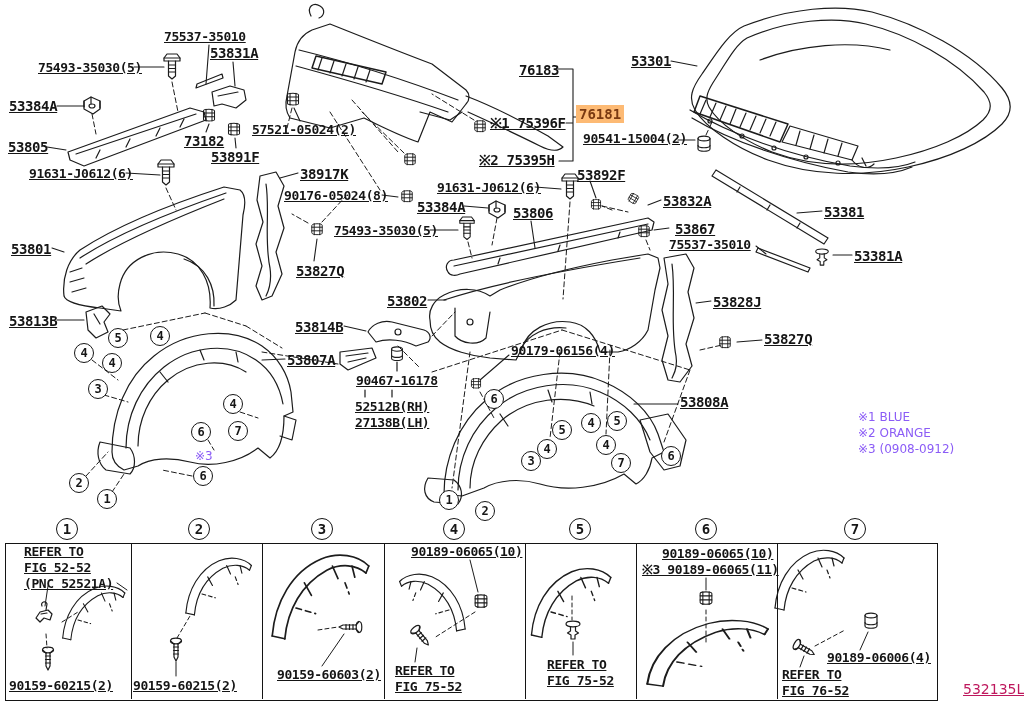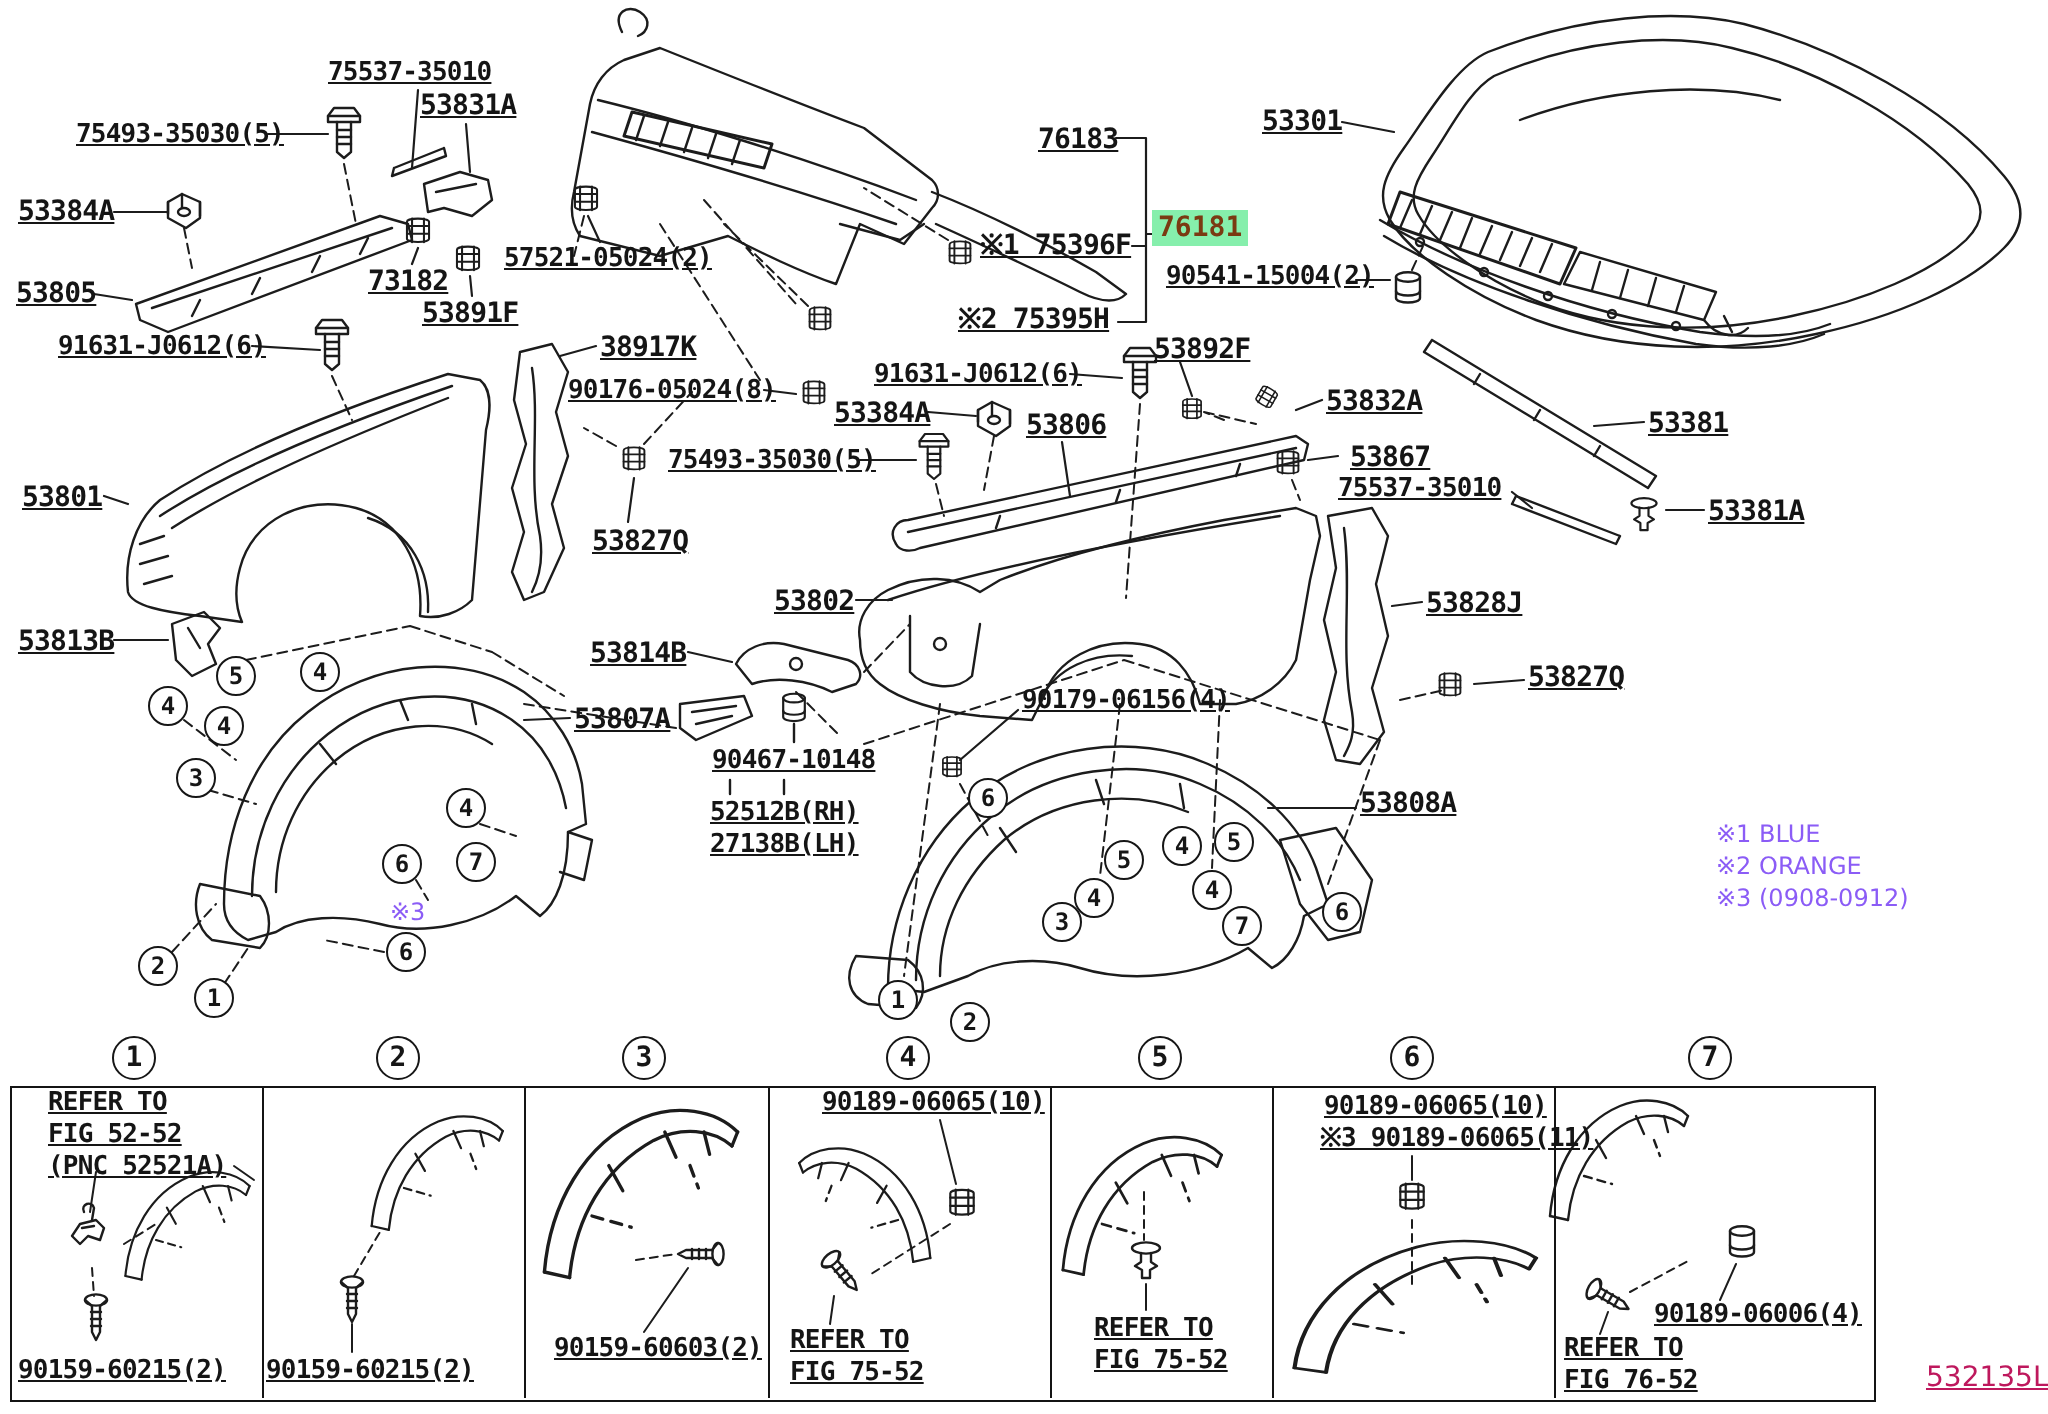--- a/index.html
+++ b/index.html
@@ -290,21 +290,21 @@
   <div class="pl big" style="left:210px;top:45px">53831A</div>
   <div class="pl" style="left:38px;top:60px">75493-35030(5)</div>
   <div class="pl big" style="left:9px;top:98px">53384A</div>
   <div class="pl big" style="left:8px;top:139px">53805</div>
   <div class="pl big" style="left:184px;top:133px">73182</div>
   <div class="pl big" style="left:211px;top:149px">53891F</div>
   <div class="pl" style="left:29px;top:166px">91631-J0612(6)</div>
   <div class="pl" style="left:252px;top:122px">57521-05024(2)</div>
   <div class="pl big" style="left:519px;top:62px">76183</div>
   <div class="pl big" style="left:490px;top:115px">※1 75396F</div>
-  <div class="hl" style="background:#86efac;color:#7A3A12">76181</div>
+  <div class="hl" style="background:#fdba74;color:#7A3A12">76181</div>
   <div class="pl" style="left:583px;top:131px">90541-15004(2)</div>
   <div class="pl big" style="left:479px;top:152px">※2 75395H</div>
   <div class="pl big" style="left:631px;top:53px">53301</div>
   <div class="pl big" style="left:300px;top:166px">38917K</div>
   <div class="pl" style="left:284px;top:188px">90176-05024(8)</div>
   <div class="pl" style="left:437px;top:180px">91631-J0612(6)</div>
   <div class="pl big" style="left:577px;top:167px">53892F</div>
   <div class="pl big" style="left:663px;top:193px">53832A</div>
   <div class="pl big" style="left:417px;top:199px">53384A</div>
   <div class="pl big" style="left:513px;top:205px">53806</div>
@@ -315,21 +315,21 @@
   <div class="pl big" style="left:854px;top:248px">53381A</div>
   <div class="pl big" style="left:11px;top:241px">53801</div>
   <div class="pl big" style="left:296px;top:263px">53827Q</div>
   <div class="pl big" style="left:9px;top:313px">53813B</div>
   <div class="pl big" style="left:387px;top:293px">53802</div>
   <div class="pl big" style="left:713px;top:294px">53828J</div>
   <div class="pl big" style="left:764px;top:331px">53827Q</div>
   <div class="pl big" style="left:295px;top:319px">53814B</div>
   <div class="pl big" style="left:287px;top:352px">53807A</div>
   <div class="pl" style="left:511px;top:343px">90179-06156(4)</div>
-  <div class="pl" style="left:356px;top:373px">90467-10148</div>
+  <div class="pl" style="left:356px;top:373px">90467-16178</div>
   <div class="pl" style="left:355px;top:399px">52512B(RH)</div>
   <div class="pl" style="left:355px;top:415px">27138B(LH)</div>
   <div class="pl big" style="left:680px;top:394px">53808A</div>
   <div class="lg" style="left:195px;top:448px">※3</div>
 
   <div class="lg" style="left:858px;top:409px">※1 BLUE</div>
   <div class="lg" style="left:858px;top:425px">※2 ORANGE</div>
   <div class="lg" style="left:858px;top:441px">※3 (0908-0912)</div>
 
   <div class="code" style="left:963px;top:681px">532135L</div>
@@ -370,18 +370,18 @@
   <div class="pl" style="left:24px;top:576px">(PNC 52521A)</div>
   <div class="pl" style="left:9px;top:678px">90159-60215(2)</div>
   <div class="pl" style="left:133px;top:678px">90159-60215(2)</div>
   <div class="pl" style="left:277px;top:667px">90159-60603(2)</div>
   <div class="pl" style="left:411px;top:544px">90189-06065(10)</div>
   <div class="pl" style="left:395px;top:663px">REFER TO</div>
   <div class="pl" style="left:395px;top:679px">FIG 75-52</div>
   <div class="pl" style="left:547px;top:657px">REFER TO</div>
   <div class="pl" style="left:547px;top:673px">FIG 75-52</div>
   <div class="pl" style="left:662px;top:546px">90189-06065(10)</div>
-  <div class="pl" style="left:660px;top:562px">※3 90189-06065(11)</div>
+  <div class="pl" style="left:642px;top:562px">※3 90189-06065(11)</div>
   <div class="pl" style="left:827px;top:650px">90189-06006(4)</div>
   <div class="pl" style="left:782px;top:667px">REFER TO</div>
   <div class="pl" style="left:782px;top:683px">FIG 76-52</div>
 
 </div>
 
 </body></html>

